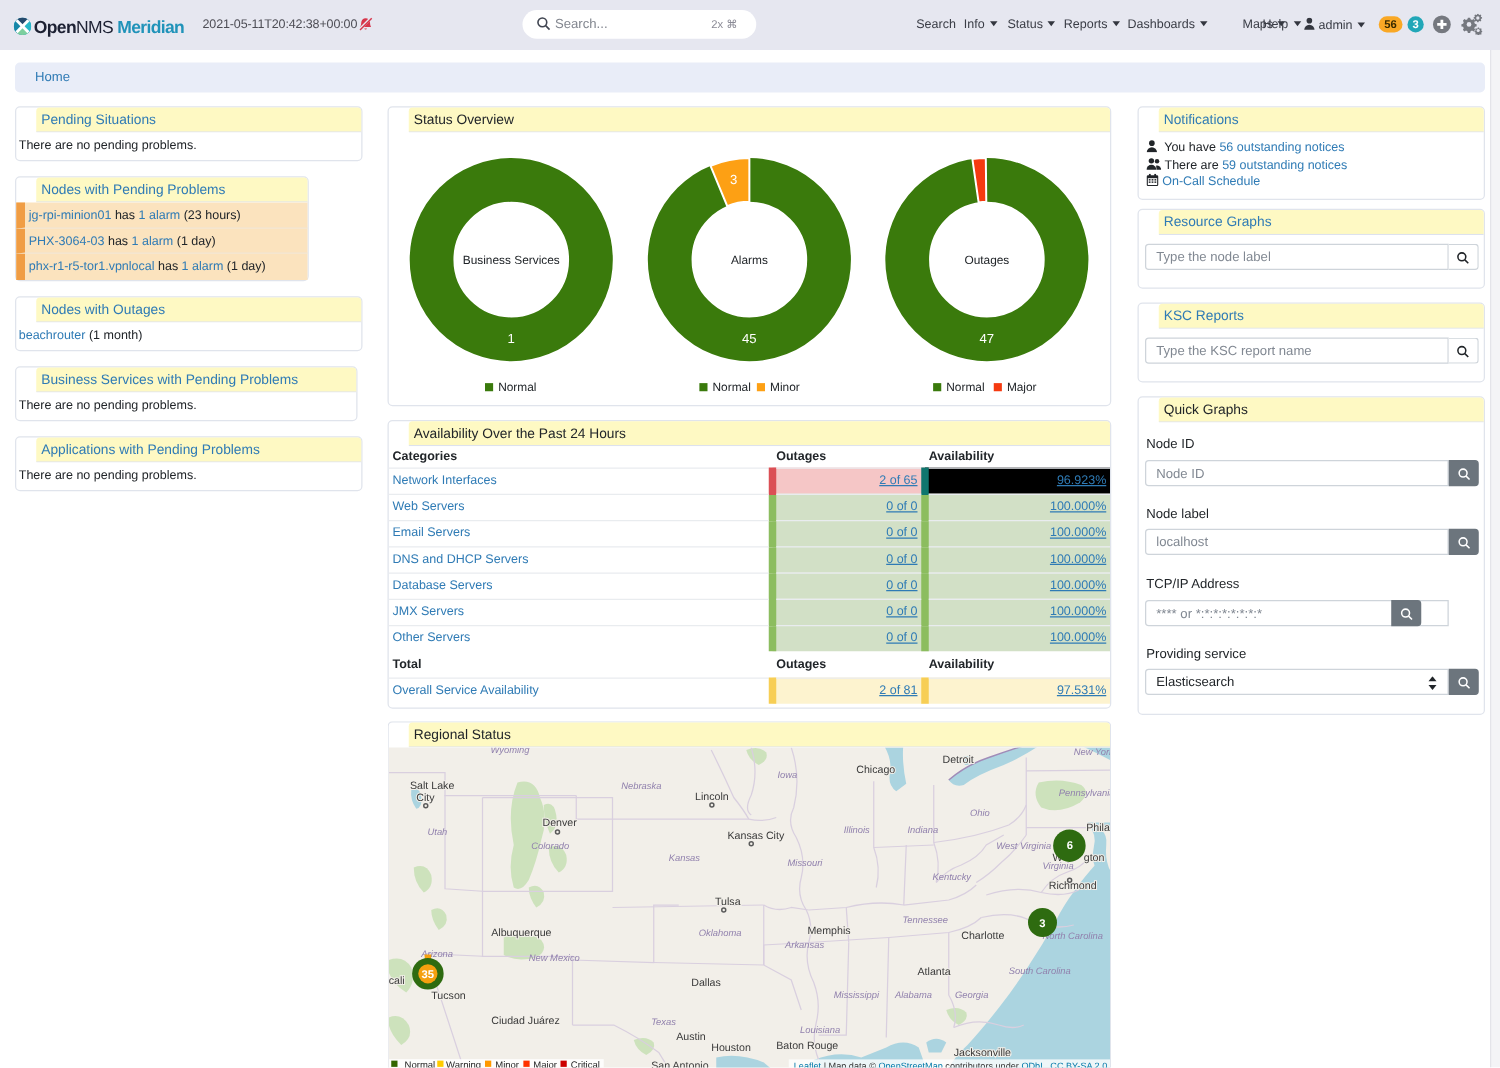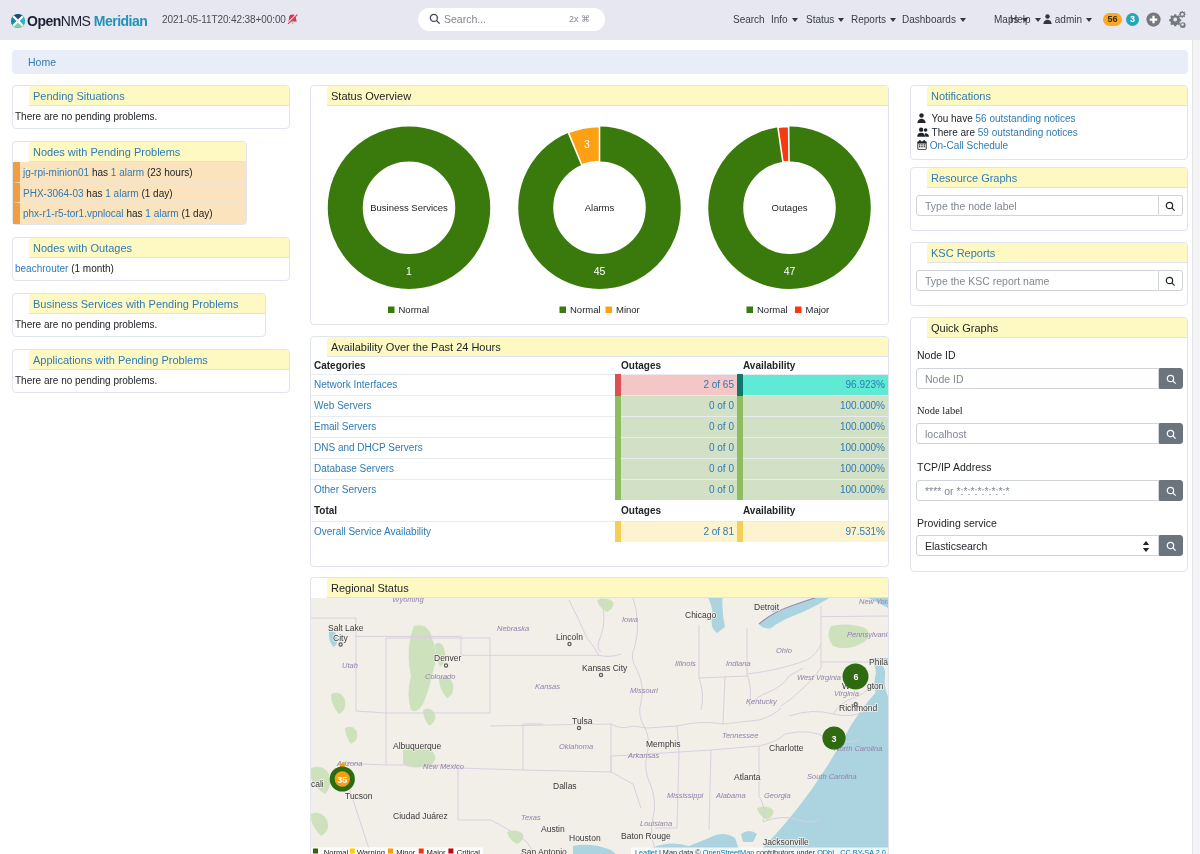--- a/index.html
+++ b/index.html
@@ -28,21 +28,21 @@
 .card-b { font-size:10px; }
 
 #breadcrumb { left:12px; top:50px; width:1176px; height:24px; background:#e9edf8; border-radius:4px; font-size:10.5px; padding:6px 0 0 16px; }
 
 .pad-row { padding:5px 5px 5px 2px; }
 .o-row { height:20.6px; background:#fbe3be; border-left:7px solid #f09d44; padding:5px 0 0 3px; font-size:10px; white-space:nowrap; border-bottom:1px solid #f0e6d6; }
 
 table.avail { width:100%; border-collapse:collapse; font-size:10px; }
 table.avail td, table.avail th { border-top:1px solid #e9ecef; padding:0 3px; height:21px; vertical-align:middle; }
 table.avail tr.hd td { height:17px; font-weight:700; border-top:none; }
-td.rt { text-align:right; }
+td.rt { text-align:right;text-decoration:underline; }
 
 .igroup { position:absolute; height:21px; }
 .igroup .inp { position:absolute; left:0; top:0; bottom:0; background:#fff; border:1px solid #ced4da; border-radius:3px 0 0 3px; font-size:10.5px; color:#818892; padding:4px 0 0 8px; }
 .igroup .btn { position:absolute; right:0; top:0; bottom:0; width:24px; border-radius:0 3px 3px 0; }
 .btn.light { background:#fff; border:1px solid #ced4da; border-left:none; }
 .btn.dark { background:#6c757d; border:1px solid #6c757d; }
 .lbl { position:absolute; font-size:10.5px; color:#212529; }
 </style>
 </head>
 <body>
@@ -115,21 +115,21 @@
   <div class="card" style="left:12px; top:141px; width:235px;">
     <div class="card-h blue">Nodes with Pending Problems</div>
     <div class="o-row"><span class="lnk">jg-rpi-minion01</span> has <span class="lnk">1 alarm</span> (23 hours)</div>
     <div class="o-row"><span class="lnk">PHX-3064-03</span> has <span class="lnk">1 alarm</span> (1 day)</div>
     <div class="o-row" style="border-bottom:none;"><span class="lnk">phx-r1-r5-tor1.vpnlocal</span> has <span class="lnk">1 alarm</span> (1 day)</div>
   </div>
   <div class="card" style="left:12px; top:237px; width:278px;">
     <div class="card-h blue">Nodes with Outages</div>
     <div class="card-b pad-row" style="height:22px;"><span class="lnk">beachrouter</span> (1 month)</div>
   </div>
-  <div class="card" style="left:12px; top:293px; width:254px;">
+  <div class="card" style="left:12px; top:293px; width:274px;">
     <div class="card-h blue">Business Services with Pending Problems</div>
     <div class="card-b pad-row" style="height:22px;">There are no pending problems.</div>
   </div>
   <div class="card" style="left:12px; top:349px; width:278px;">
     <div class="card-h blue">Applications with Pending Problems</div>
     <div class="card-b pad-row" style="height:22px;">There are no pending problems.</div>
   </div>
 
   
   <div class="card" style="left:310px; top:85px; width:579px; height:240px;">
@@ -177,39 +177,44 @@
             </colgroup>
       <tbody>
               <tr class="hd">
                 <td style="border-top:none;">Categories</td>
                 <td style="border-top:none;">Outages</td>
                 <td style="border-top:none;">Availability</td>
               </tr>
       <tr>
                 <td><span class="lnk">Network Interfaces</span></td>
           <td class="rt" style="background:#f5c6c6; border-left:6px solid #db4f55; color:#2f7bb5;">2 of 65</td>
-          <td class="rt" style="background:#5eead4; border-left:6px solid #0f766e; color:#2f7bb5;">96.923%</td>
+          <td class="rt" style="background:#000000; border-left:6px solid #0f766e; color:#2f7bb5;">96.923%</td>
               </tr>
       <tr>
                 <td><span class="lnk">Web Servers</span></td>
           <td class="rt" style="background:#d2e0c6; border-left:6px solid #8cbd5f; color:#2f7bb5;">0 of 0</td>
           <td class="rt" style="background:#d2e0c6; border-left:6px solid #8cbd5f; color:#2f7bb5;">100.000%</td>
               </tr>
       <tr>
                 <td><span class="lnk">Email Servers</span></td>
           <td class="rt" style="background:#d2e0c6; border-left:6px solid #8cbd5f; color:#2f7bb5;">0 of 0</td>
           <td class="rt" style="background:#d2e0c6; border-left:6px solid #8cbd5f; color:#2f7bb5;">100.000%</td>
               </tr>
       <tr>
                 <td><span class="lnk">DNS and DHCP Servers</span></td>
           <td class="rt" style="background:#d2e0c6; border-left:6px solid #8cbd5f; color:#2f7bb5;">0 of 0</td>
           <td class="rt" style="background:#d2e0c6; border-left:6px solid #8cbd5f; color:#2f7bb5;">100.000%</td>
               </tr>
       <tr>
                 <td><span class="lnk">Database Servers</span></td>
+          <td class="rt" style="background:#d2e0c6; border-left:6px solid #8cbd5f; color:#2f7bb5;">0 of 0</td>
+          <td class="rt" style="background:#d2e0c6; border-left:6px solid #8cbd5f; color:#2f7bb5;">100.000%</td>
+              </tr>
+      <tr>
+                <td><span class="lnk">JMX Servers</span></td>
           <td class="rt" style="background:#d2e0c6; border-left:6px solid #8cbd5f; color:#2f7bb5;">0 of 0</td>
           <td class="rt" style="background:#d2e0c6; border-left:6px solid #8cbd5f; color:#2f7bb5;">100.000%</td>
               </tr>
       <tr>
                 <td><span class="lnk">Other Servers</span></td>
           <td class="rt" style="background:#d2e0c6; border-left:6px solid #8cbd5f; color:#2f7bb5;">0 of 0</td>
           <td class="rt" style="background:#d2e0c6; border-left:6px solid #8cbd5f; color:#2f7bb5;">100.000%</td>
               </tr>
       <tr class="hd">
                 <td style="height:21px;">Total</td>
@@ -462,32 +467,32 @@
     <div class="lbl" style="left:6px; top:31px;">Node ID</div>
     <div class="igroup" style="left:5px; top:50px; width:267px;">
       <div class="inp" style="width:243px;">Node ID</div>
       <div class="btn dark">
             <svg style="position:absolute;left:6px;top:5px;" width="11" height="11" viewBox="0 0 16 16">
               <circle cx="6.5" cy="6.5" r="4.6" fill="none" stroke="#fff" stroke-width="1.8"></circle>
               <line x1="10" y1="10" x2="14" y2="14" stroke="#fff" stroke-width="1.8"></line>
             </svg>
           </div>
     </div>
-    <div class="lbl" style="left:6px; top:87px;font-family:Liberation Serif, serif;">Node label</div>
+    <div class="lbl" style="left:6px; top:87px;">Node label</div>
     <div class="igroup" style="left:5px; top:105px; width:267px;">
       <div class="inp" style="width:243px;">localhost</div>
       <div class="btn dark">
             <svg style="position:absolute;left:6px;top:5px;" width="11" height="11" viewBox="0 0 16 16">
               <circle cx="6.5" cy="6.5" r="4.6" fill="none" stroke="#fff" stroke-width="1.8"></circle>
               <line x1="10" y1="10" x2="14" y2="14" stroke="#fff" stroke-width="1.8"></line>
             </svg>
           </div>
     </div>
     <div class="lbl" style="left:6px; top:143px;">TCP/IP Address</div>
-    <div class="igroup" style="left:5px; top:162px; width:267px;">
+    <div class="igroup" style="left:5px; top:162px; width:221px;">
       <div class="inp" style="width:243px;">**** or *:*:*:*:*:*:*:*</div>
       <div class="btn dark">
             <svg style="position:absolute;left:6px;top:5px;" width="11" height="11" viewBox="0 0 16 16">
               <circle cx="6.5" cy="6.5" r="4.6" fill="none" stroke="#fff" stroke-width="1.8"></circle>
               <line x1="10" y1="10" x2="14" y2="14" stroke="#fff" stroke-width="1.8"></line>
             </svg>
           </div>
     </div>
     <div class="lbl" style="left:6px; top:199px;">Providing service</div>
     <div class="igroup" style="left:5px; top:217px; width:267px;">

